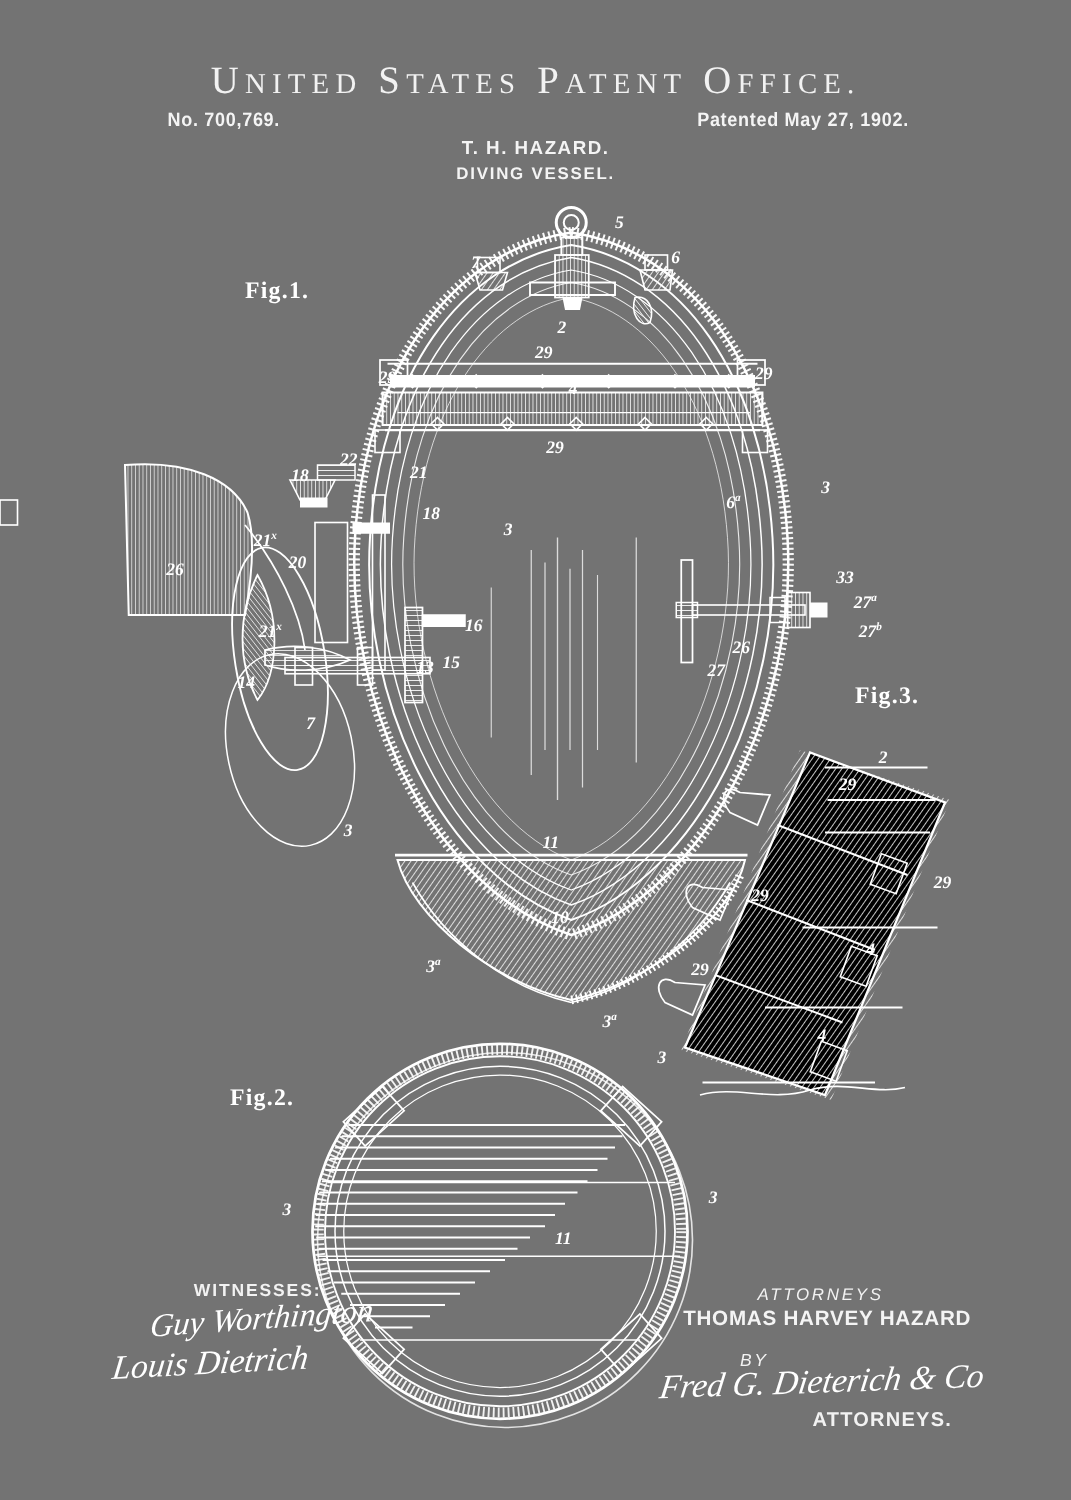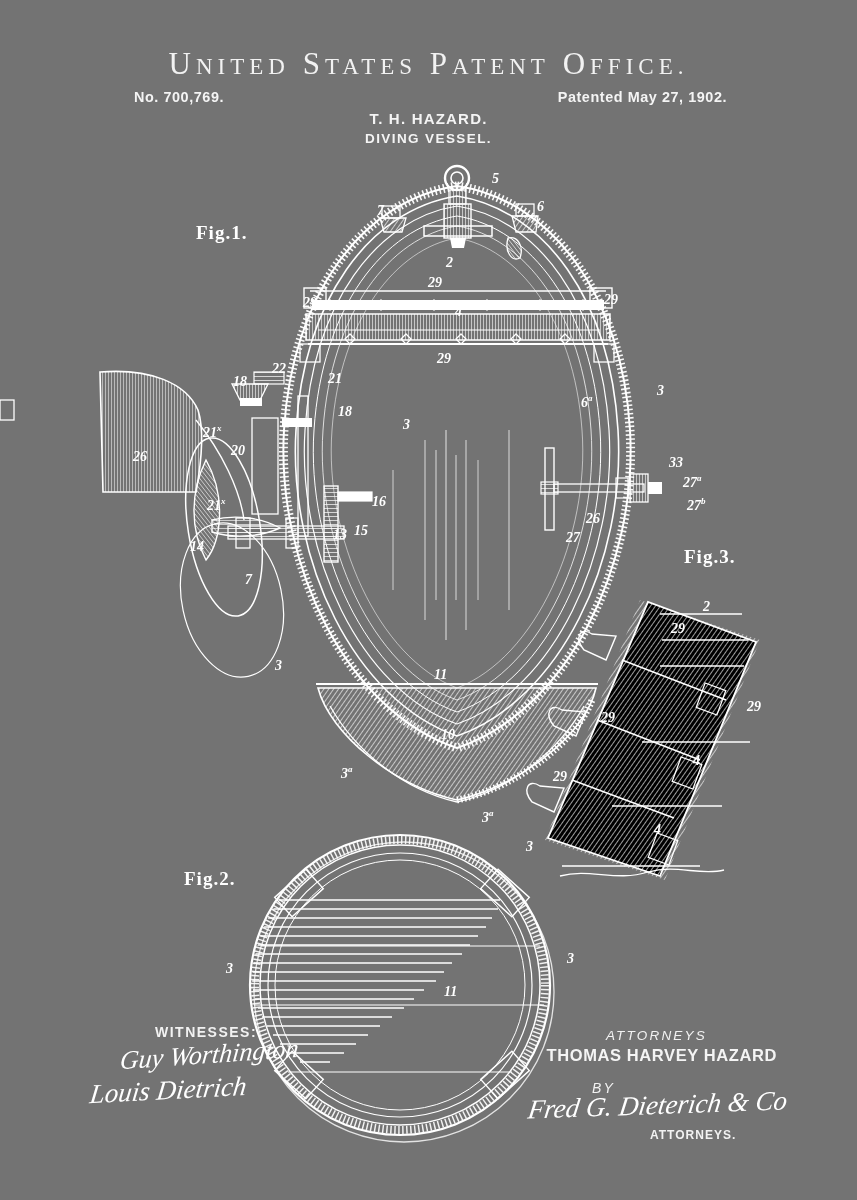--- a/index.html
+++ b/index.html
@@ -40,21 +40,21 @@
   .sig2{left:90px;top:1075px;font-size:27px;transform:rotate(-3deg) skewX(-10deg);}
   .inv-lab{position:absolute;right:150px;top:1028px;font-size:13.5px;font-style:italic;
            letter-spacing:2.2px;color:#f2f2f2;}
   .inv-name{position:absolute;right:80px;top:1046px;font-size:16.5px;font-weight:bold;
             letter-spacing:.6px;color:#f4f4f4;}
   .by-lab{position:absolute;right:242px;top:1080px;font-size:14px;font-style:italic;
           letter-spacing:2.2px;color:#f2f2f2;}
   .atty-sig{position:absolute;left:528px;top:1090px;font-family:"Liberation Serif",serif;
             font-style:italic;font-size:27px;color:#fff;
             transform:rotate(-2deg) skewX(-10deg);white-space:nowrap;}
-  .atty-lab{position:absolute;left:650px;top:1128px;font-size:12px;font-weight:bold;
+  .atty-lab{position:absolute;left:650px;top:1128px;font-size:16px;font-weight:bold;
             letter-spacing:1px;color:#f2f2f2;}
 
   svg{display:block;}
   .ln{fill:none;stroke:#fff;}
 </style>
 </head>
 <body>
 
 <div id="sheet">
 

